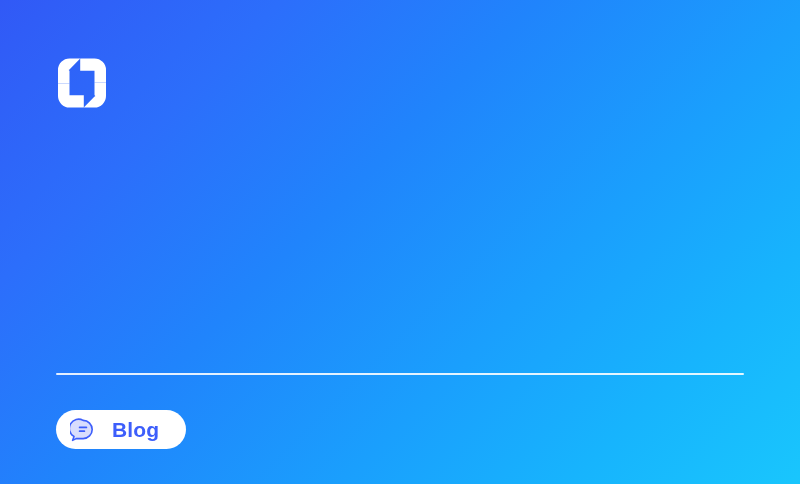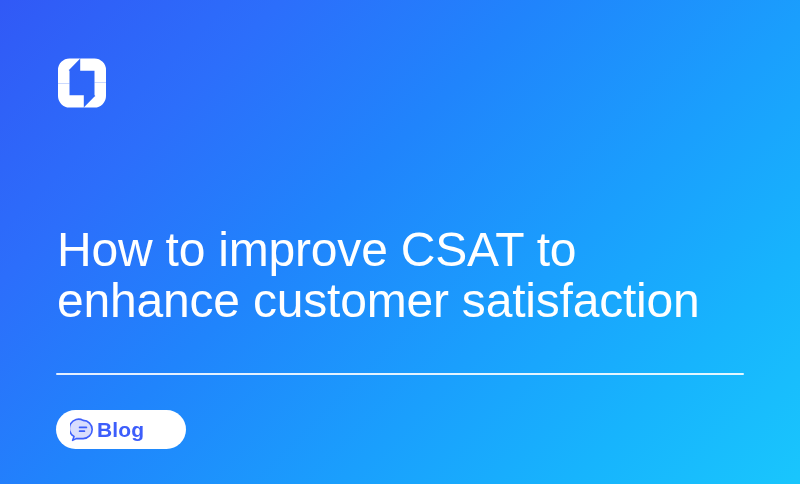--- a/index.html
+++ b/index.html
@@ -70,21 +70,21 @@
   
   .badge {
     position: absolute;
     left: 56px;
     top: 410px;
     height: 39px;
     min-width: 130px;
     box-sizing: border-box;
     display: flex;
     align-items: center;
-    gap: 3px;
+    gap: 18px;
     padding: 0 20px 0 14px;
     background: #ffffff;
     border-radius: 20px;
   }
   .badge-icon {
     width: 24px;
     height: 24px;
     flex: 0 0 24px;
     display: block;
   }
@@ -110,22 +110,20 @@
     <svg viewBox="0 0 52 52" xmlns="http://www.w3.org/2000/svg" aria-hidden="true">
       <path d="M26 2 H38 A12 12 0 0 1 50 14 V26 H38 V14 H26 Z
                M26 2 L14 14 H26 Z" fill="#ffffff" opacity="0"></path>
       <path d="M24.2 1.5 H38.5 A11.5 11.5 0 0 1 50 13 V25.5 H38.5 V13.8 H24.2 Z" fill="#ffffff"></path>
       <path d="M27.8 50.5 H13.5 A11.5 11.5 0 0 1 2 39 V26.5 H13.5 V38.2 H27.8 Z" fill="#ffffff"></path>
       <path d="M2 26.5 V13 A11.5 11.5 0 0 1 13.5 1.5 H24.2 L13.5 12.4 A0.5 0.5 0 0 0 13.5 13.8 V26.5 Z" fill="#ffffff"></path>
       <path d="M50 25.5 V39 A11.5 11.5 0 0 1 38.5 50.5 H27.8 L38.5 39.6 A0.5 0.5 0 0 0 38.5 38.2 V25.5 Z" fill="#ffffff"></path>
     </svg>
   </div>
 
-  <h1 class="headline">How to improve CSAT to
-enhance customer satisfaction</h1>
 
   <div class="divider"></div>
 
   <div class="badge">
     <span class="badge-icon">
       <svg viewBox="0 0 24 24" xmlns="http://www.w3.org/2000/svg" aria-hidden="true">
         <path d="M13.1 2.4 A9.1 9.1 0 0 1 13.1 20.6 H6.2 L2.6 22.4 L4.0 18.4 A9.1 9.1 0 0 1 13.1 2.4 Z" fill="#d9ddfd" stroke="#3d5efb" stroke-width="1.6" stroke-linejoin="round"></path>
         <line x1="9.6" y1="9.4" x2="16.4" y2="9.4" stroke="#3d5efb" stroke-width="1.7" stroke-linecap="round"></line>
         <line x1="9.6" y1="13.2" x2="14.4" y2="13.2" stroke="#3d5efb" stroke-width="1.7" stroke-linecap="round"></line>
       </svg>

